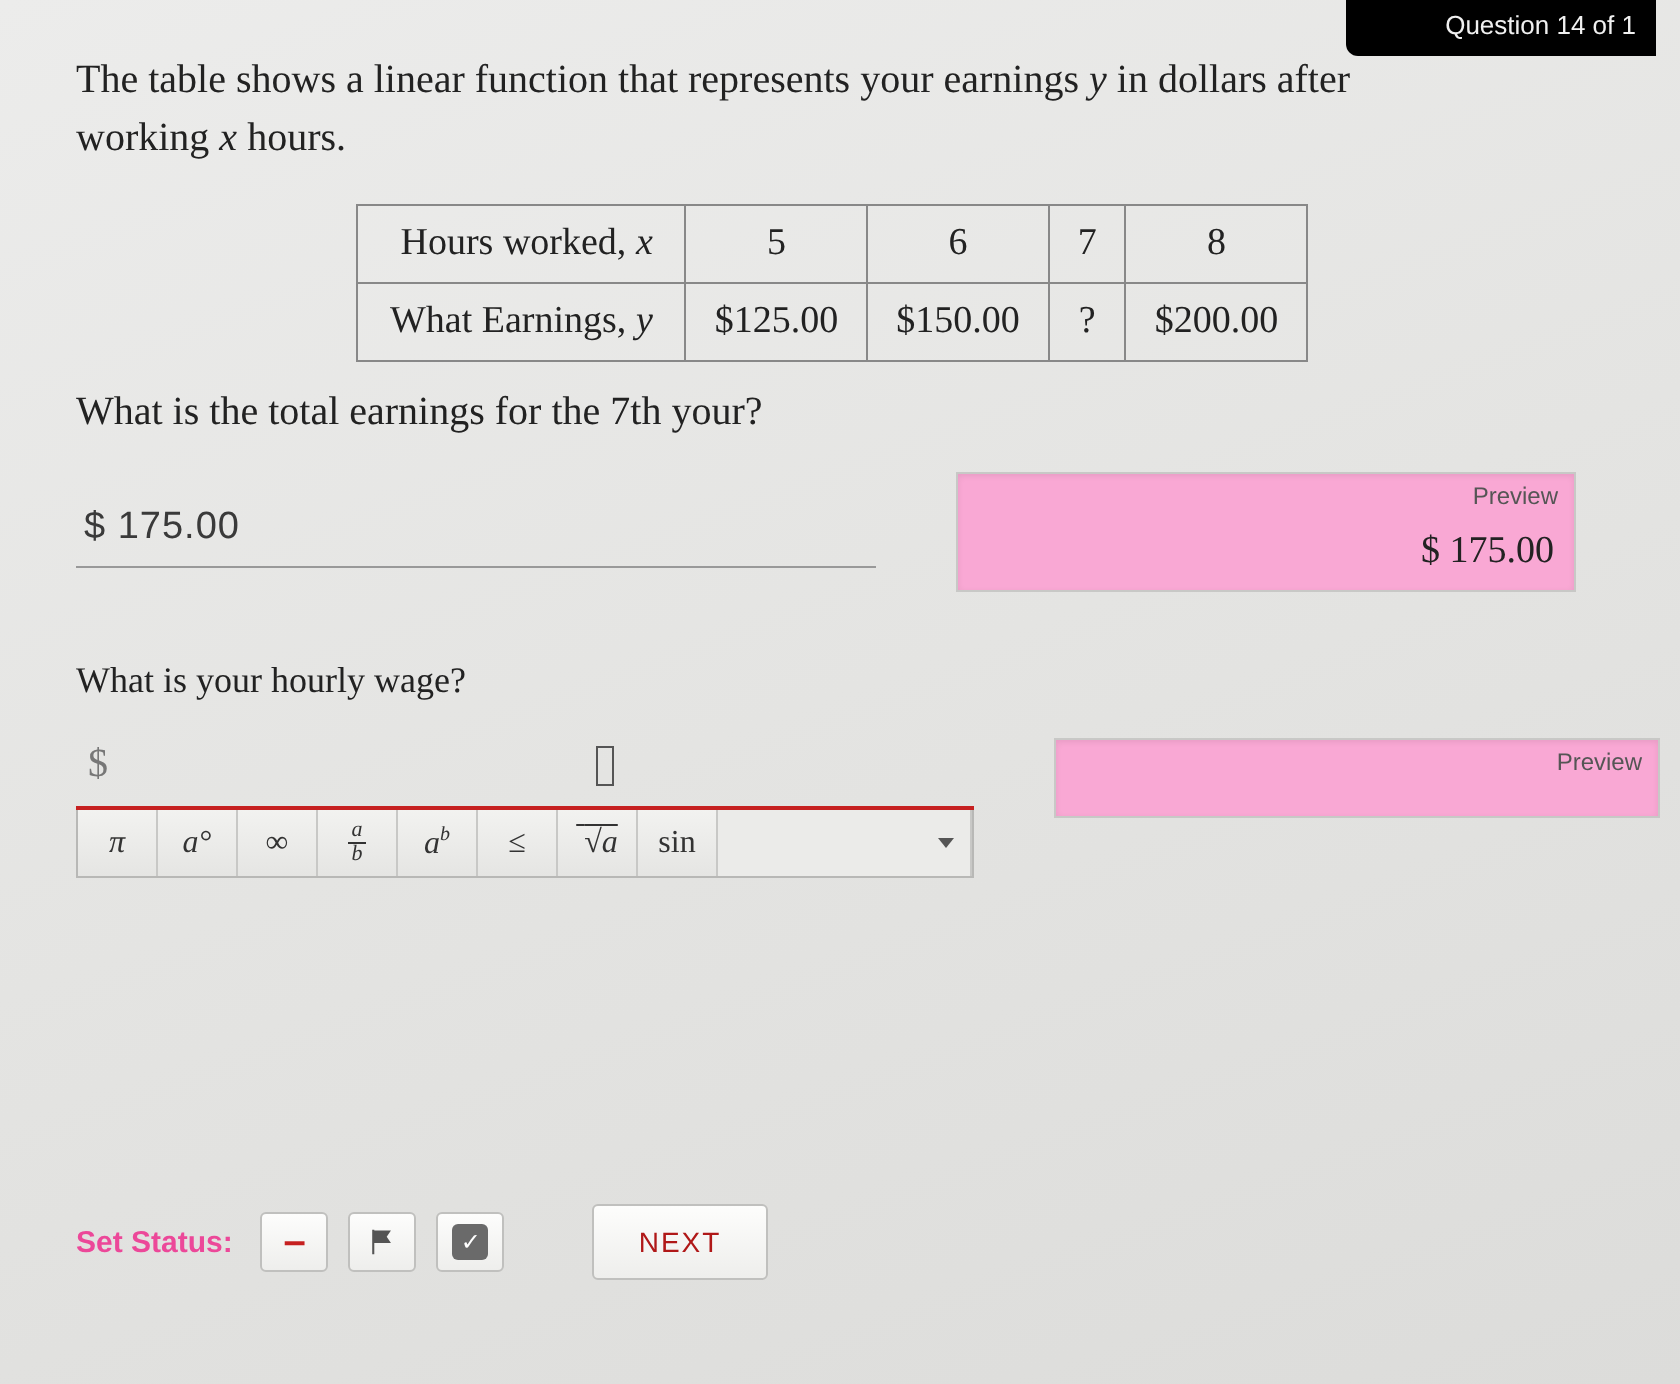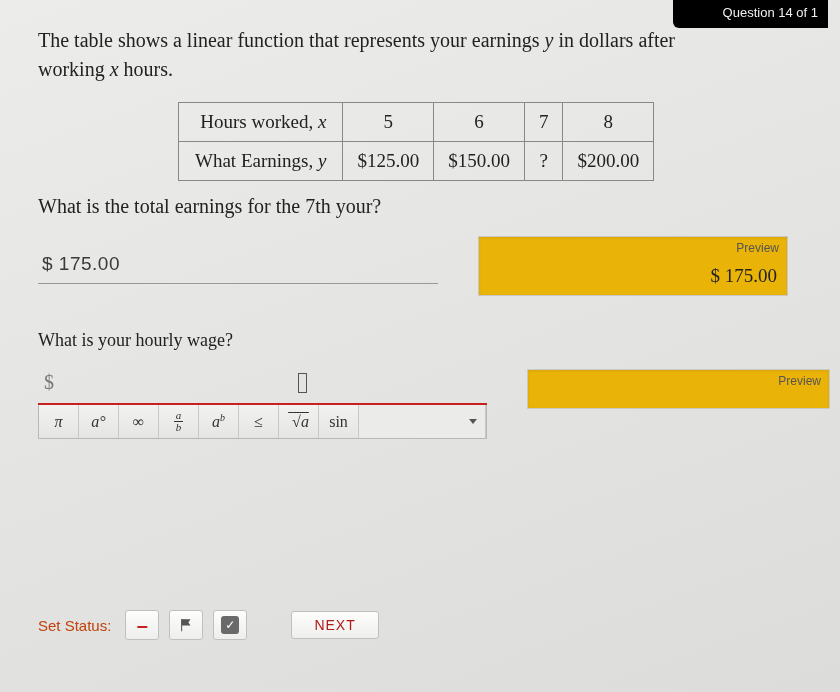--- a/index.html
+++ b/index.html
@@ -44,21 +44,21 @@
   .answer-row { display: flex; align-items: center; gap: 40px; margin-bottom: 34px; }
   .answer-input {
     width: 400px; font-size: 19px; padding: 4px 4px 8px 4px;
     border-bottom: 1px solid #999;
     font-family: Arial, sans-serif; color: #3a3a3a;
     letter-spacing: 0.5px;
   }
   .preview-box {
     width: 310px; min-height: 56px;
     border: 1px solid #c8c8c6;
-    background: #eab308;
+    background: #f9a8d4;
     position: relative;
     padding: 6px 10px 8px 10px;
     font-family: Arial, sans-serif;
     box-shadow: inset 0 1px 3px rgba(0,0,0,0.08);
   }
   .preview-label { position: absolute; top: 4px; right: 8px; font-size: 12px; color: #555; }
   .preview-val { text-align: right; font-size: 19px; margin-top: 22px; font-family: 'Times New Roman', serif; }
 
   .q2 { font-size: 18px; margin: 6px 0 18px 0; }
 
@@ -92,33 +92,33 @@
   .tool .frac { display:inline-flex; flex-direction:column; align-items:center; font-size:11px; line-height:1;}
   .tool .frac .n { border-bottom:1px solid #333; padding:0 2px;}
   .tool.drop { flex:1; justify-content:flex-end; background:#ebebe9; }
   .caret-down {
     width:0;height:0;border-left:4px solid transparent;border-right:4px solid transparent;
     border-top:5px solid #555;
   }
 
   .footer { position:absolute; bottom:52px; left:38px; display:flex; align-items:center; gap:10px;
             font-family: Arial, sans-serif; }
-  .footer-label { font-size:15px; color:#c2410c; margin-right:4px; }
+  .footer-label { font-size:15px; color:#ec4899; margin-right:4px;font-weight:bold; }
   .status-btn {
     width:34px; height:30px; border:1px solid #c0c0be; border-radius:3px;
     background: linear-gradient(#fdfdfc,#eeeeec);
     display:flex; align-items:center; justify-content:center;
     font-size:16px; cursor:pointer;
   }
   .status-dash { color:#c62020; font-weight:bold; font-size:20px; line-height:0; }
   .flag-ic { width:14px; height:14px; }
   .check-ic { width:18px; height:18px; background:#6a6a6a; border-radius:3px;
               display:flex; align-items:center; justify-content:center; color:#fff; font-size:12px;}
   .next-btn {
-    margin-left:34px; height:28px; padding:0 22px;
+    margin-left:34px; height:38px; padding:0 22px;
     border:1px solid #c0c0be; border-radius:3px;
     background: linear-gradient(#fdfdfc,#eeeeec);
     color:#b01818; font-family: Arial, sans-serif; font-size:14px;
     letter-spacing:1px; cursor:pointer;
     display:flex; align-items:center;
   }
   .row2 { display:flex; align-items:flex-start; gap:40px; }
 </style>
 </head>
 <body>

